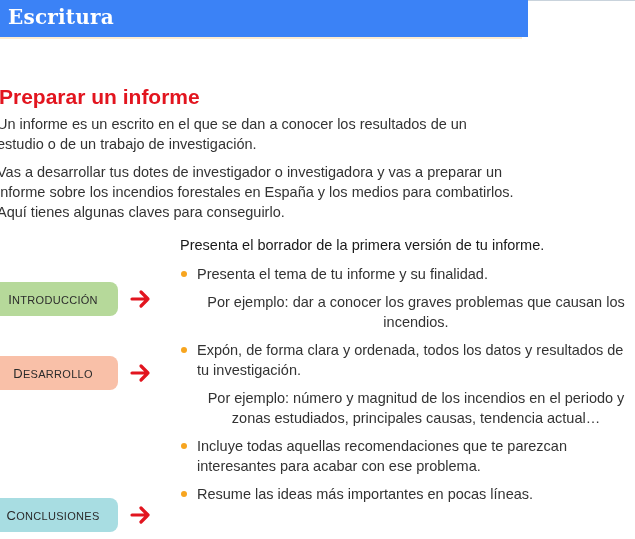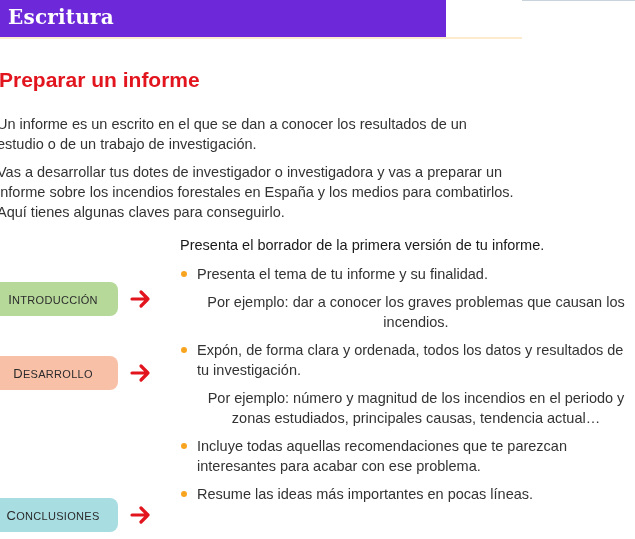--- a/index.html
+++ b/index.html
@@ -4,32 +4,32 @@
   <style>
     html, body { margin: 0; padding: 0; }
     body {
       width: 635px; height: 539px; overflow: hidden; position: relative;
       background: #ffffff;
       font-family: "Liberation Sans", "DejaVu Sans", sans-serif;
       color: #2b2b2b;
     }
     .topline { position: absolute; left: 522px; top: 0; width: 113px; height: 1px; background: #c9d3dc; }
     .header-bar {
-      position: absolute; left: 0; top: 0; width: 446px; height: 37px;
-      background: #6d28d9;
+      position: absolute; left: 0; top: 0; width: 528px; height: 37px;
+      background: #3b82f6;
     }
     .header-bar .title {
       position: absolute; left: 8px; top: 5px;
       font-family: "DejaVu Serif", "Liberation Serif", serif;
       font-size: 20px; font-weight: bold; color: #ffffff; letter-spacing: 0.2px;
     }
     .header-shadow { position: absolute; left: 0; top: 37px; width: 522px; height: 2px; background: #fdebd0; }
 
     .section-title {
-      position: absolute; left: -1px; top: 68px;
+      position: absolute; left: -1px; top: 85px;
       font-size: 21px; font-weight: bold; color: #e2151f;
     }
     .intro {
       position: absolute; left: -3px; top: 114px; width: 520px;
       font-size: 14.5px; line-height: 20px; color: #333;
     }
     .intro p { margin: 0 0 8px 0; }
 
     .main-col { position: absolute; left: 180px; top: 235px; width: 455px; font-size: 14.5px; line-height: 20px; color: #333; }
     .lead { color: #1a1a1a; margin: 0 0 9px 0; }

